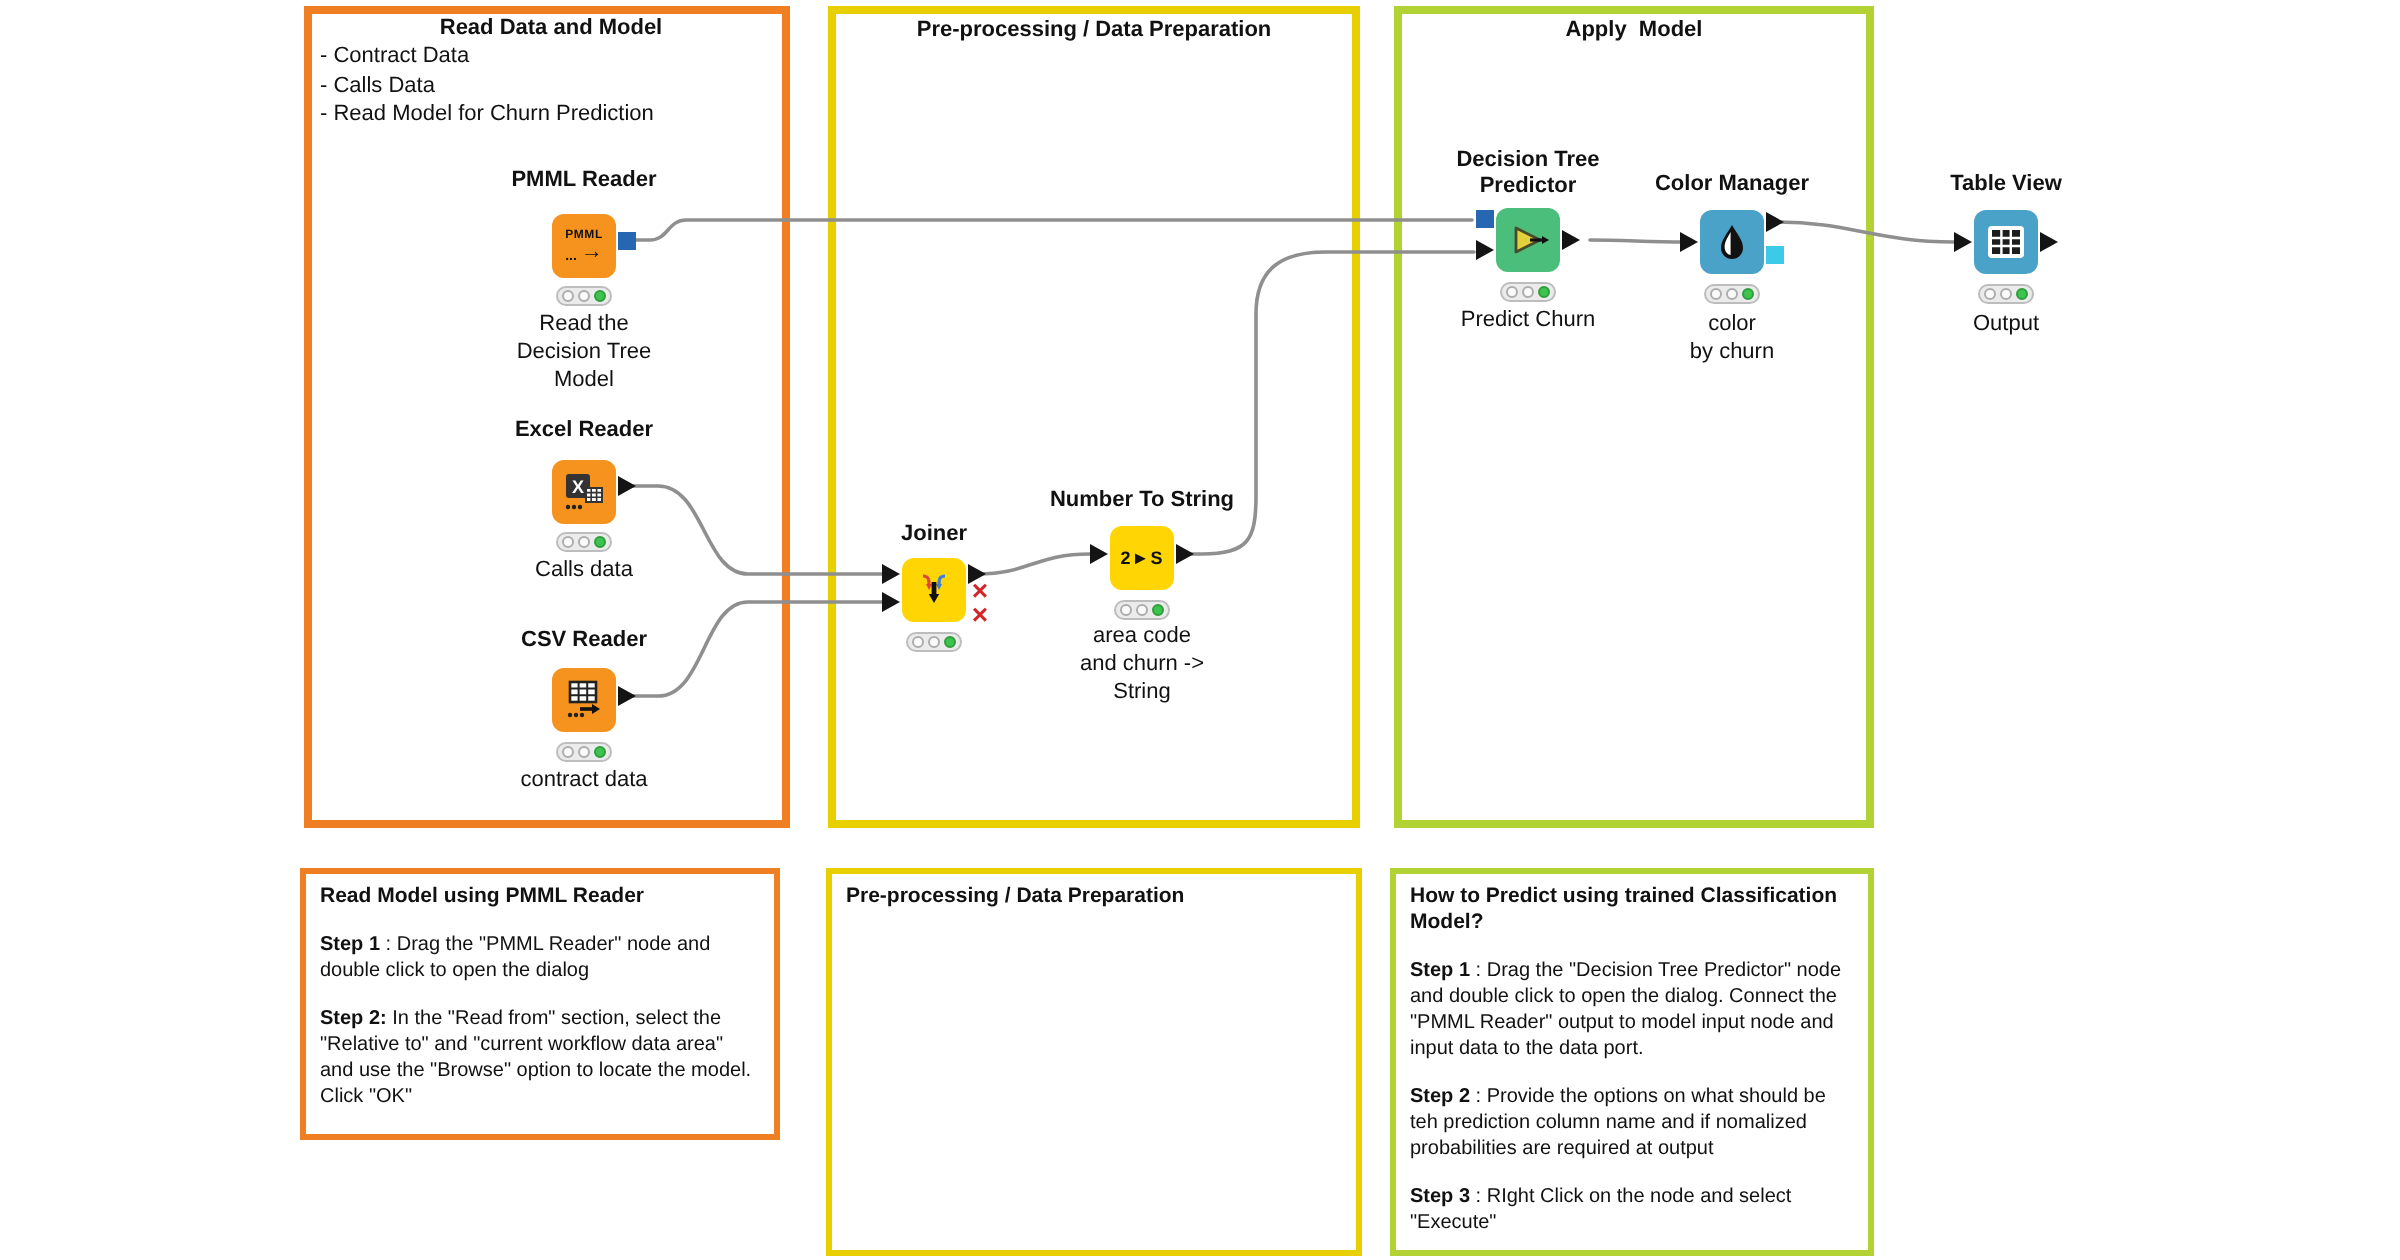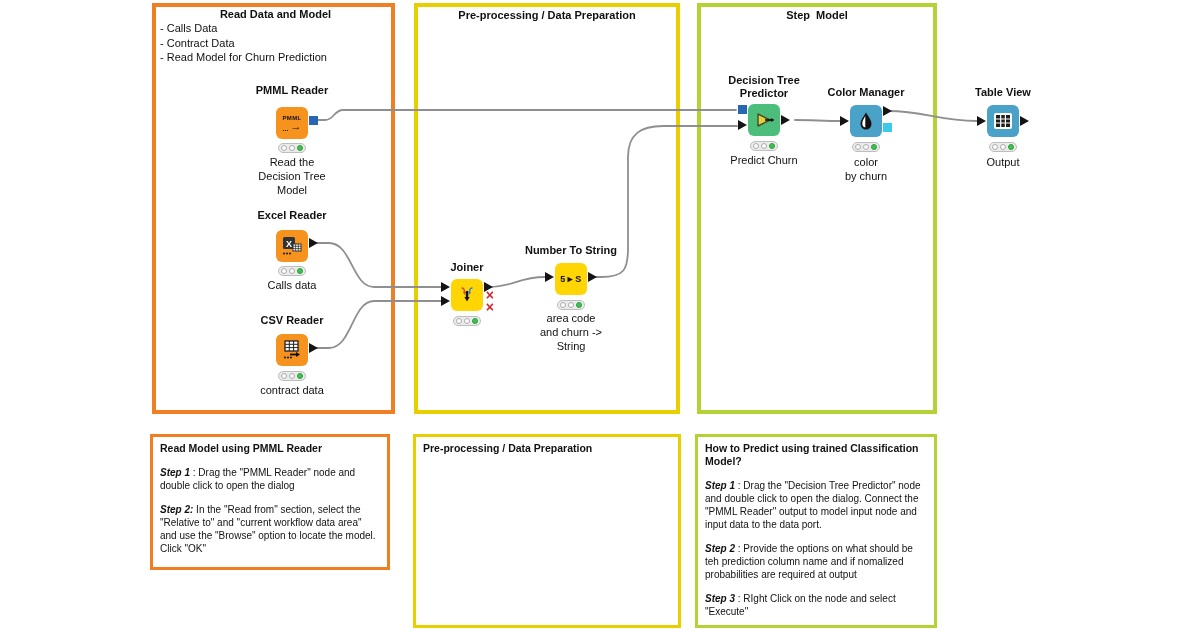--- a/index.html
+++ b/index.html
@@ -13,21 +13,21 @@
   #gbox-read { left:152px; top:3px; width:243px; height:411px; border:4px solid #F07F23; }
   #gbox-read .gtitle { text-align:center; padding:1px 0 0 4px; }
   #gbox-read .glist { font-size:11px; line-height:14.5px; padding-left:4px; padding-top:1px; }
   #gbox-prep { left:414px; top:3px; width:266px; height:411px; border:4px solid #E7CF00; }
   #gbox-apply { left:697px; top:3px; width:240px; height:411px; border:4px solid #B3D335; }
 
   
   .ann { position:absolute; background:#fff; z-index:1; padding:5px 7px; overflow:hidden; }
   .ann .atitle { font-size:10.5px; font-weight:bold; line-height:13px; margin-bottom:11px; }
   .ann p { font-size:10px; line-height:13px; margin-bottom:11px; }
-  .ann p b { font-size:10px;font-style:italic; }
+  .ann p b { font-size:10px; }
   #ann-read { left:150px; top:434px; width:240px; height:136px; border:3px solid #F07F23; }
   #ann-prep { left:413px; top:434px; width:268px; height:194px; border:3px solid #E7CF00; }
   #ann-apply { left:695px; top:434px; width:242px; height:194px; border:3px solid #B3D335; }
 
   
   #wires { position:absolute; left:0; top:0; z-index:2; }
   #wires path { stroke:#8f8f8f; stroke-width:1.8; fill:none; stroke-linecap:round; }
 
   
   .node { position:absolute; width:130px; z-index:3; }
@@ -66,30 +66,30 @@
   .nts-txt  { font-size:9px; font-weight:bold; color:#111; letter-spacing:0.5px; }
 </style>
 </head>
 <body>
 
 <div id="canvas">
 
   <div class="gbox" id="gbox-read">
     <div class="gtitle">Read Data and Model</div>
     <div class="glist">
+      <div>- Contract Data</div>
       <div>- Calls Data</div>
-      <div>- Contract Data</div>
       <div>- Read Model for Churn Prediction</div>
     </div>
   </div>
   <div class="gbox" id="gbox-prep">
     <div class="gtitle">Pre-processing / Data Preparation</div>
   </div>
   <div class="gbox" id="gbox-apply">
-    <div class="gtitle">Step  Model</div>
+    <div class="gtitle">Apply  Model</div>
   </div>
 
   <svg id="wires" width="1200" height="630">
     <path d="M315 120 L325 120 C334 120 334 110 343 110 L736 110"></path>
     <path d="M315 243 L329 243 C352 243 352 287 374 287 L444 287"></path>
     <path d="M315 348 L329 348 C352 348 352 301 374 301 L444 301"></path>
     <path d="M489 287 C514 287 518 277 545 277"></path>
     <path d="M594 277 L601 277 C624 277 628 270 628 248 L628 157 C628 134 641 126 663 126 L737 126"></path>
     <path d="M795 120 C812 120 824 121 842 121"></path>
     <path d="M888 111 C925 111 938 121 977 121"></path>
@@ -190,21 +190,21 @@
       <span class="dot"></span>
         <span class="dot"></span>
         <span class="dot on"></span>
     </div>
   </div>
 
   <div class="node" style="left:506px; top:244px;">
     <div class="nlabel">Number To String</div>
     <div class="iconwrap" style="top:19px;">
       <div class="nicon yellow">
-        <span class="nts-txt">5►S</span>
+        <span class="nts-txt">2►S</span>
         <span class="p-tri p-in" style="top:9px;"></span>
         <span class="p-tri p-out" style="top:9px;"></span>
       </div>
     </div>
     <div class="traffic" style="top:56px;">
       <span class="dot"></span>
         <span class="dot"></span>
         <span class="dot on"></span>
     </div>
     <div class="ncaption" style="top:67px;">area code

